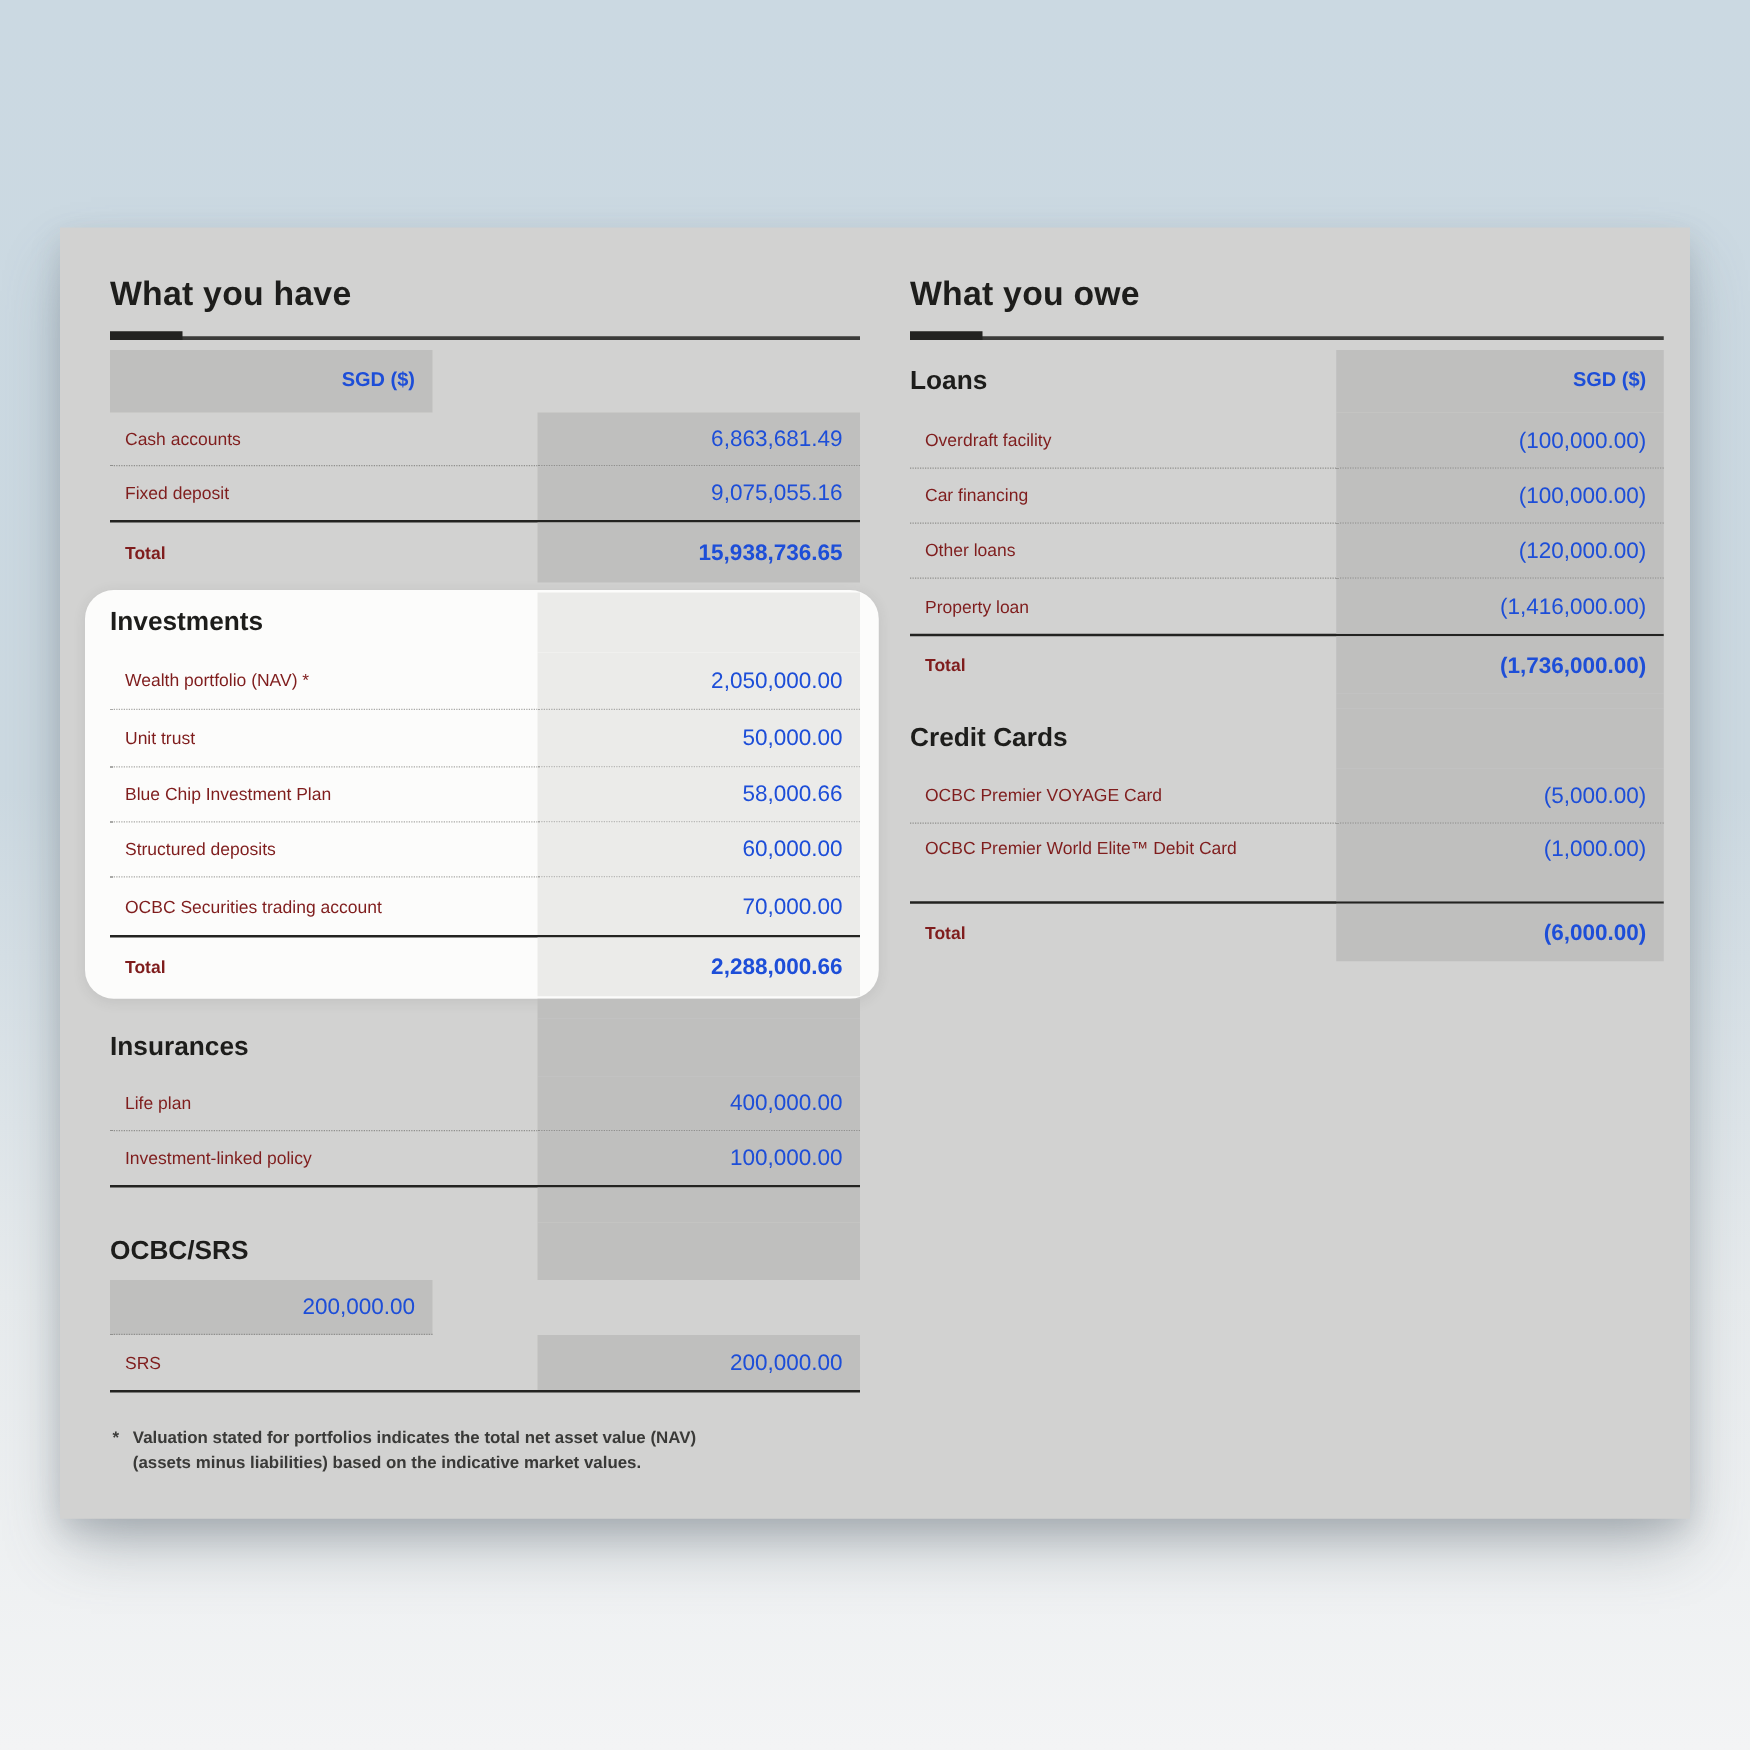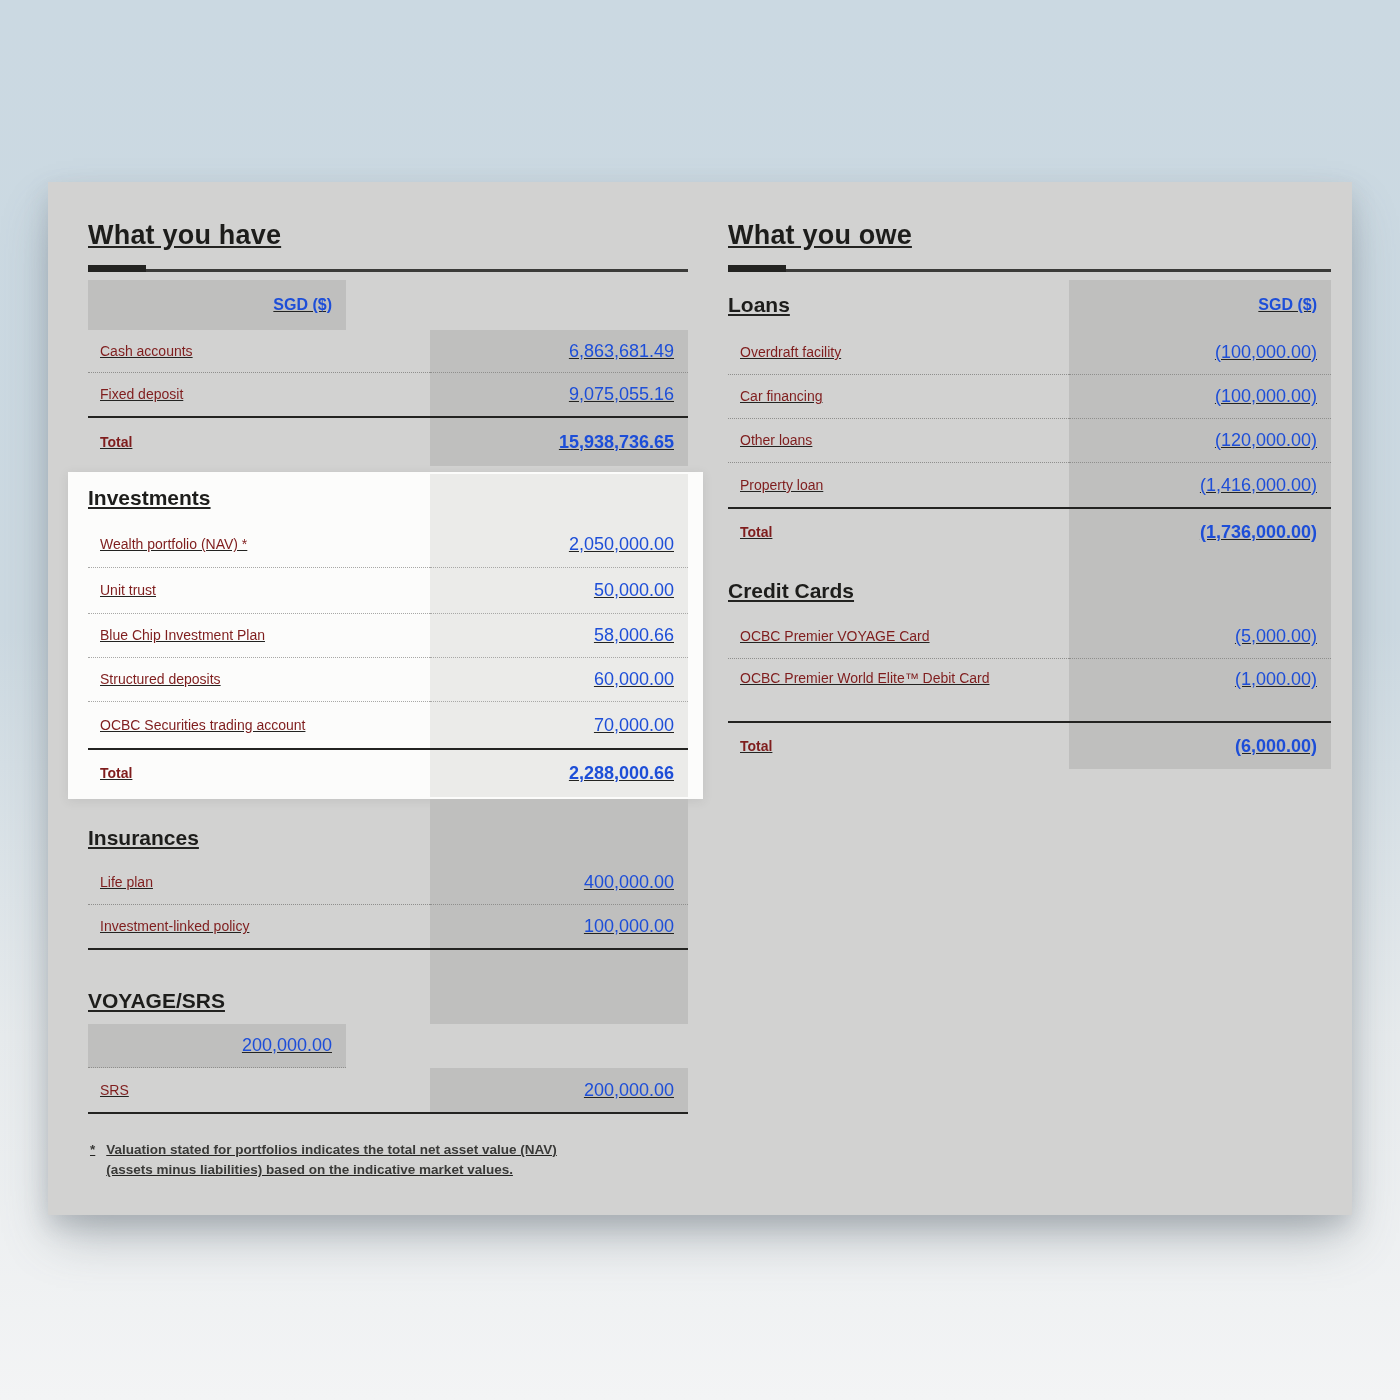--- a/index.html
+++ b/index.html
@@ -7,21 +7,21 @@
     width:1400px;height:1400px;position:relative;overflow:hidden;
     font-family:"Liberation Sans","DejaVu Sans",sans-serif;
     background:linear-gradient(180deg,#cbd9e2 0%,#ccd9e1 45%,#e7ebed 74%,#f3f4f5 100%);
     color:#232321;
   }
   .card{
     position:absolute;left:48px;top:182px;width:1304px;height:1033px;
     background:#d2d2d1;
     box-shadow:0 26px 48px -8px rgba(100,110,120,.45),0 10px 22px rgba(100,110,120,.22);
   }
-  .col{position:absolute;top:36px;text-decoration:underline;}
+  .col{position:absolute;top:36px;}
   .col-have{left:40px;width:600px;}
   .col-owe{left:664px;width:603px;margin-left:16px;}
   .col-title{
     margin:0;font-size:27px;line-height:34px;font-weight:700;color:#1d1d1b;letter-spacing:.2px;
   }
   .rule{position:relative;height:7px;margin-top:13px;}
   .rule::after{content:"";position:absolute;left:0;right:0;bottom:0;height:3px;background:#3b3b39;}
   .rule::before{content:"";position:absolute;left:0;bottom:0;width:58px;height:7px;background:#232321;z-index:1;}
   .table{margin-top:8px;}
   .trow{display:flex;}
@@ -40,20 +40,21 @@
   .trow.total .label,.trow.total .amount{font-weight:700;}
   .trow.dotted .label,.trow.dotted .amount{border-bottom:1px dotted #8f8f8d;}
   .sep{height:0;border-top:2px solid #232321;}
   .trow.top .label,.trow.top .amount{align-items:flex-start;padding-top:10px;}
   .h50{height:50px;}.h48{height:48px;}.h47{height:47px;}.h46{height:46px;}
   .h45{height:45px;}.h44{height:44px;}.h43{height:43px;}.h62{height:62px;}
   .sp16{height:16px;}.sp28{height:28px;}.sp12{height:12px;}
   .invest-panel{
     background:#fcfcfb;margin:6px -15px 0 -20px;padding:2px 15px 2px 20px;
     box-shadow:0 2px 10px rgba(60,60,60,.10);
+    border-radius:23px;
   }
   .invest-panel .trow .amount{background:#ebebe9;}
   .invest-panel .trow.dotted .label,.invest-panel .trow.dotted .amount{border-bottom:1px dotted #a8a8a6;}
   .footnote{
     display:flex;gap:11px;margin-top:26px;padding-left:2px;
     font-size:13.5px;font-weight:700;color:#3a3a38;line-height:1.5;
   }
   .footnote .fn-text{max-width:468px;}
 </style>
 </head>
@@ -134,21 +135,21 @@
         <div class="amount">100,000.00</div>
       </div>
       <div class="sep"></div>
 
       <div class="trow spacer sp28">
         <div class="label"></div>
         <div class="amount"></div>
       </div>
 
       <div class="trow thead h46">
-        <div class="label">VOYAGE/SRS</div>
+        <div class="label">OCBC/SRS</div>
         <div class="amount"></div>
       </div>
       <div class="trow dotted h44">
         <div class="amount">200,000.00</div>
       </div>
       <div class="trow h44">
         <div class="label">SRS</div>
         <div class="amount">200,000.00</div>
       </div>
       <div class="sep"></div>

